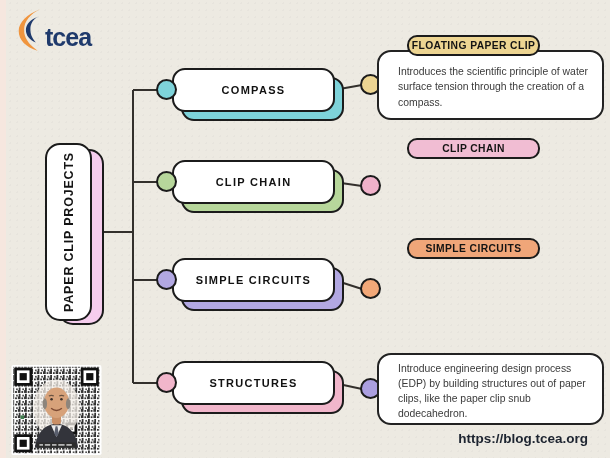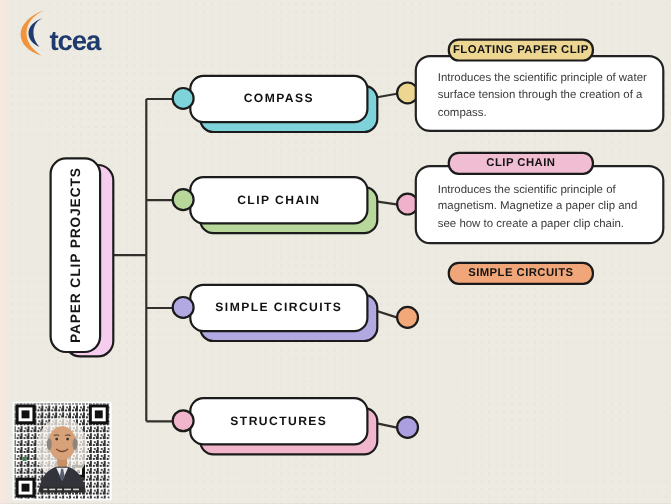--- a/index.html
+++ b/index.html
@@ -89,23 +89,20 @@
     </div>
   </div>
 
   <div class="branch b1">
     <div class="node-shadow" style="background-color: rgb(183, 215, 155);"></div>
     <div class="node-card">
       <span class="node-label">CLIP CHAIN</span>
     </div>
     <div class="dot left-dot" style="background-color: rgb(183, 215, 155);"></div>
     <div class="dot right-dot" style="background-color: rgb(240, 177, 202);"></div>
-    <div class="desc-card">
-      <span class="desc-text">Introduces the scientific principle of magnetism. Magnetize a paper clip and see how to create a paper clip chain.</span>
-    </div>
     <div class="badge" style="background-color: rgb(241, 189, 211);">
       <span class="badge-label">CLIP CHAIN</span>
     </div>
   </div>
 
   <div class="branch b2">
     <div class="node-shadow" style="background-color: rgb(178, 168, 226);"></div>
     <div class="node-card">
       <span class="node-label">SIMPLE CIRCUITS</span>
     </div>
@@ -116,20 +113,23 @@
     </div>
   </div>
 
   <div class="branch b3">
     <div class="node-shadow" style="background-color: rgb(241, 182, 203);"></div>
     <div class="node-card">
       <span class="node-label">STRUCTURES</span>
     </div>
     <div class="dot left-dot" style="background-color: rgb(241, 182, 203);"></div>
     <div class="dot right-dot" style="background-color: rgb(171, 159, 224);"></div>
+    <div class="desc-card">
+      <span class="desc-text">Introduce engineering design process (EDP) by building structures out of paper clips, like the paper clip snub dodecahedron.</span>
+    </div>
   </div>
 
   <svg class="qr" viewBox="0 0 100 100">
     <defs>
       <pattern id="qrp" width="7" height="7" patternUnits="userSpaceOnUse">
         <rect x="0" y="0" width="3" height="3" fill="#1c1c1c"></rect>
         <rect x="4" y="1" width="2" height="2" fill="#1c1c1c"></rect>
         <rect x="1" y="4" width="2" height="3" fill="#1c1c1c"></rect>
         <rect x="5" y="5" width="2" height="2" fill="#1c1c1c" opacity="0.85"></rect>
       </pattern>
@@ -176,13 +176,14 @@
       <g fill="#fff" opacity="0.8">
         <rect x="31" y="88" width="4" height="1.6"></rect>
           <rect x="37" y="88" width="6" height="1.6"></rect>
           <rect x="45" y="88" width="5" height="1.6"></rect>
           <rect x="52" y="88" width="7" height="1.6"></rect>
           <rect x="61" y="88" width="6" height="1.6"></rect>
       </g>
     </g>
   </svg>
 
+  <div class="footer-url">https://blog.tcea.org</div>
 </div>
 
 </body></html>

